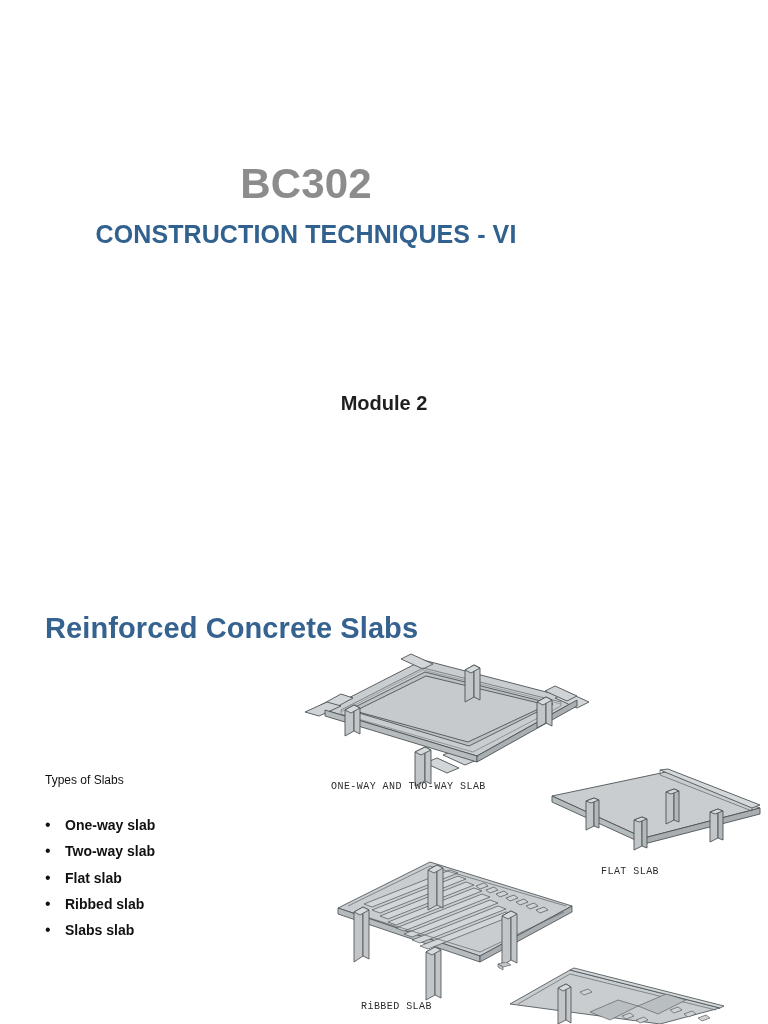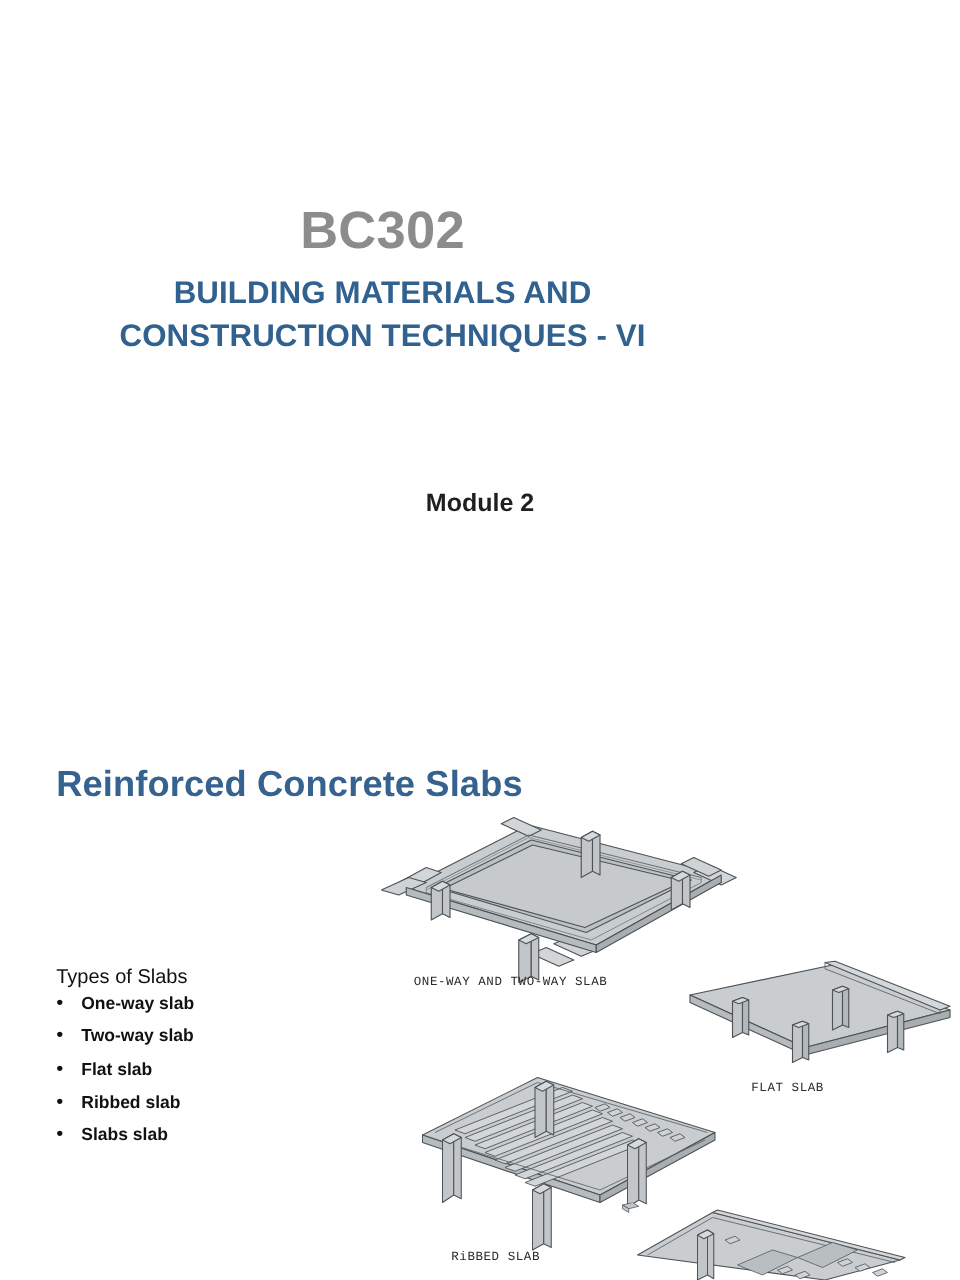--- a/index.html
+++ b/index.html
@@ -64,22 +64,23 @@
   }
 
   
   .list-block {
     position: absolute;
     top: 773px;
     left: 45px;
     width: 250px;
   }
   .list-title {
-    font-size: 16px;
+    font-size: 12px;
     color: #111111;
+    margin-bottom: 26px;
   }
   .bullet-row {
     display: flex;
     align-items: baseline;
     margin-bottom: 2px;
     line-height: 1.52;
   }
   .bullet-dot {
     width: 20px;
     flex: 0 0 20px;
@@ -121,21 +122,20 @@
   #fig-waffle   { left: 470px; top: 962px; }
 </style>
 </head>
 <body>
 
 <div class="slide">
 
   <div class="title-block">
     <div class="course-code">BC302</div>
     <div class="course-name">
-      <div>BUILDING MATERIALS AND</div>
       <div>CONSTRUCTION TECHNIQUES - VI</div>
     </div>
   </div>
 
   <div class="module-label">Module 2</div>
 
   <div class="section-heading">Reinforced Concrete Slabs</div>
 
   <div class="list-block">
     <div class="list-title">Types of Slabs</div>

